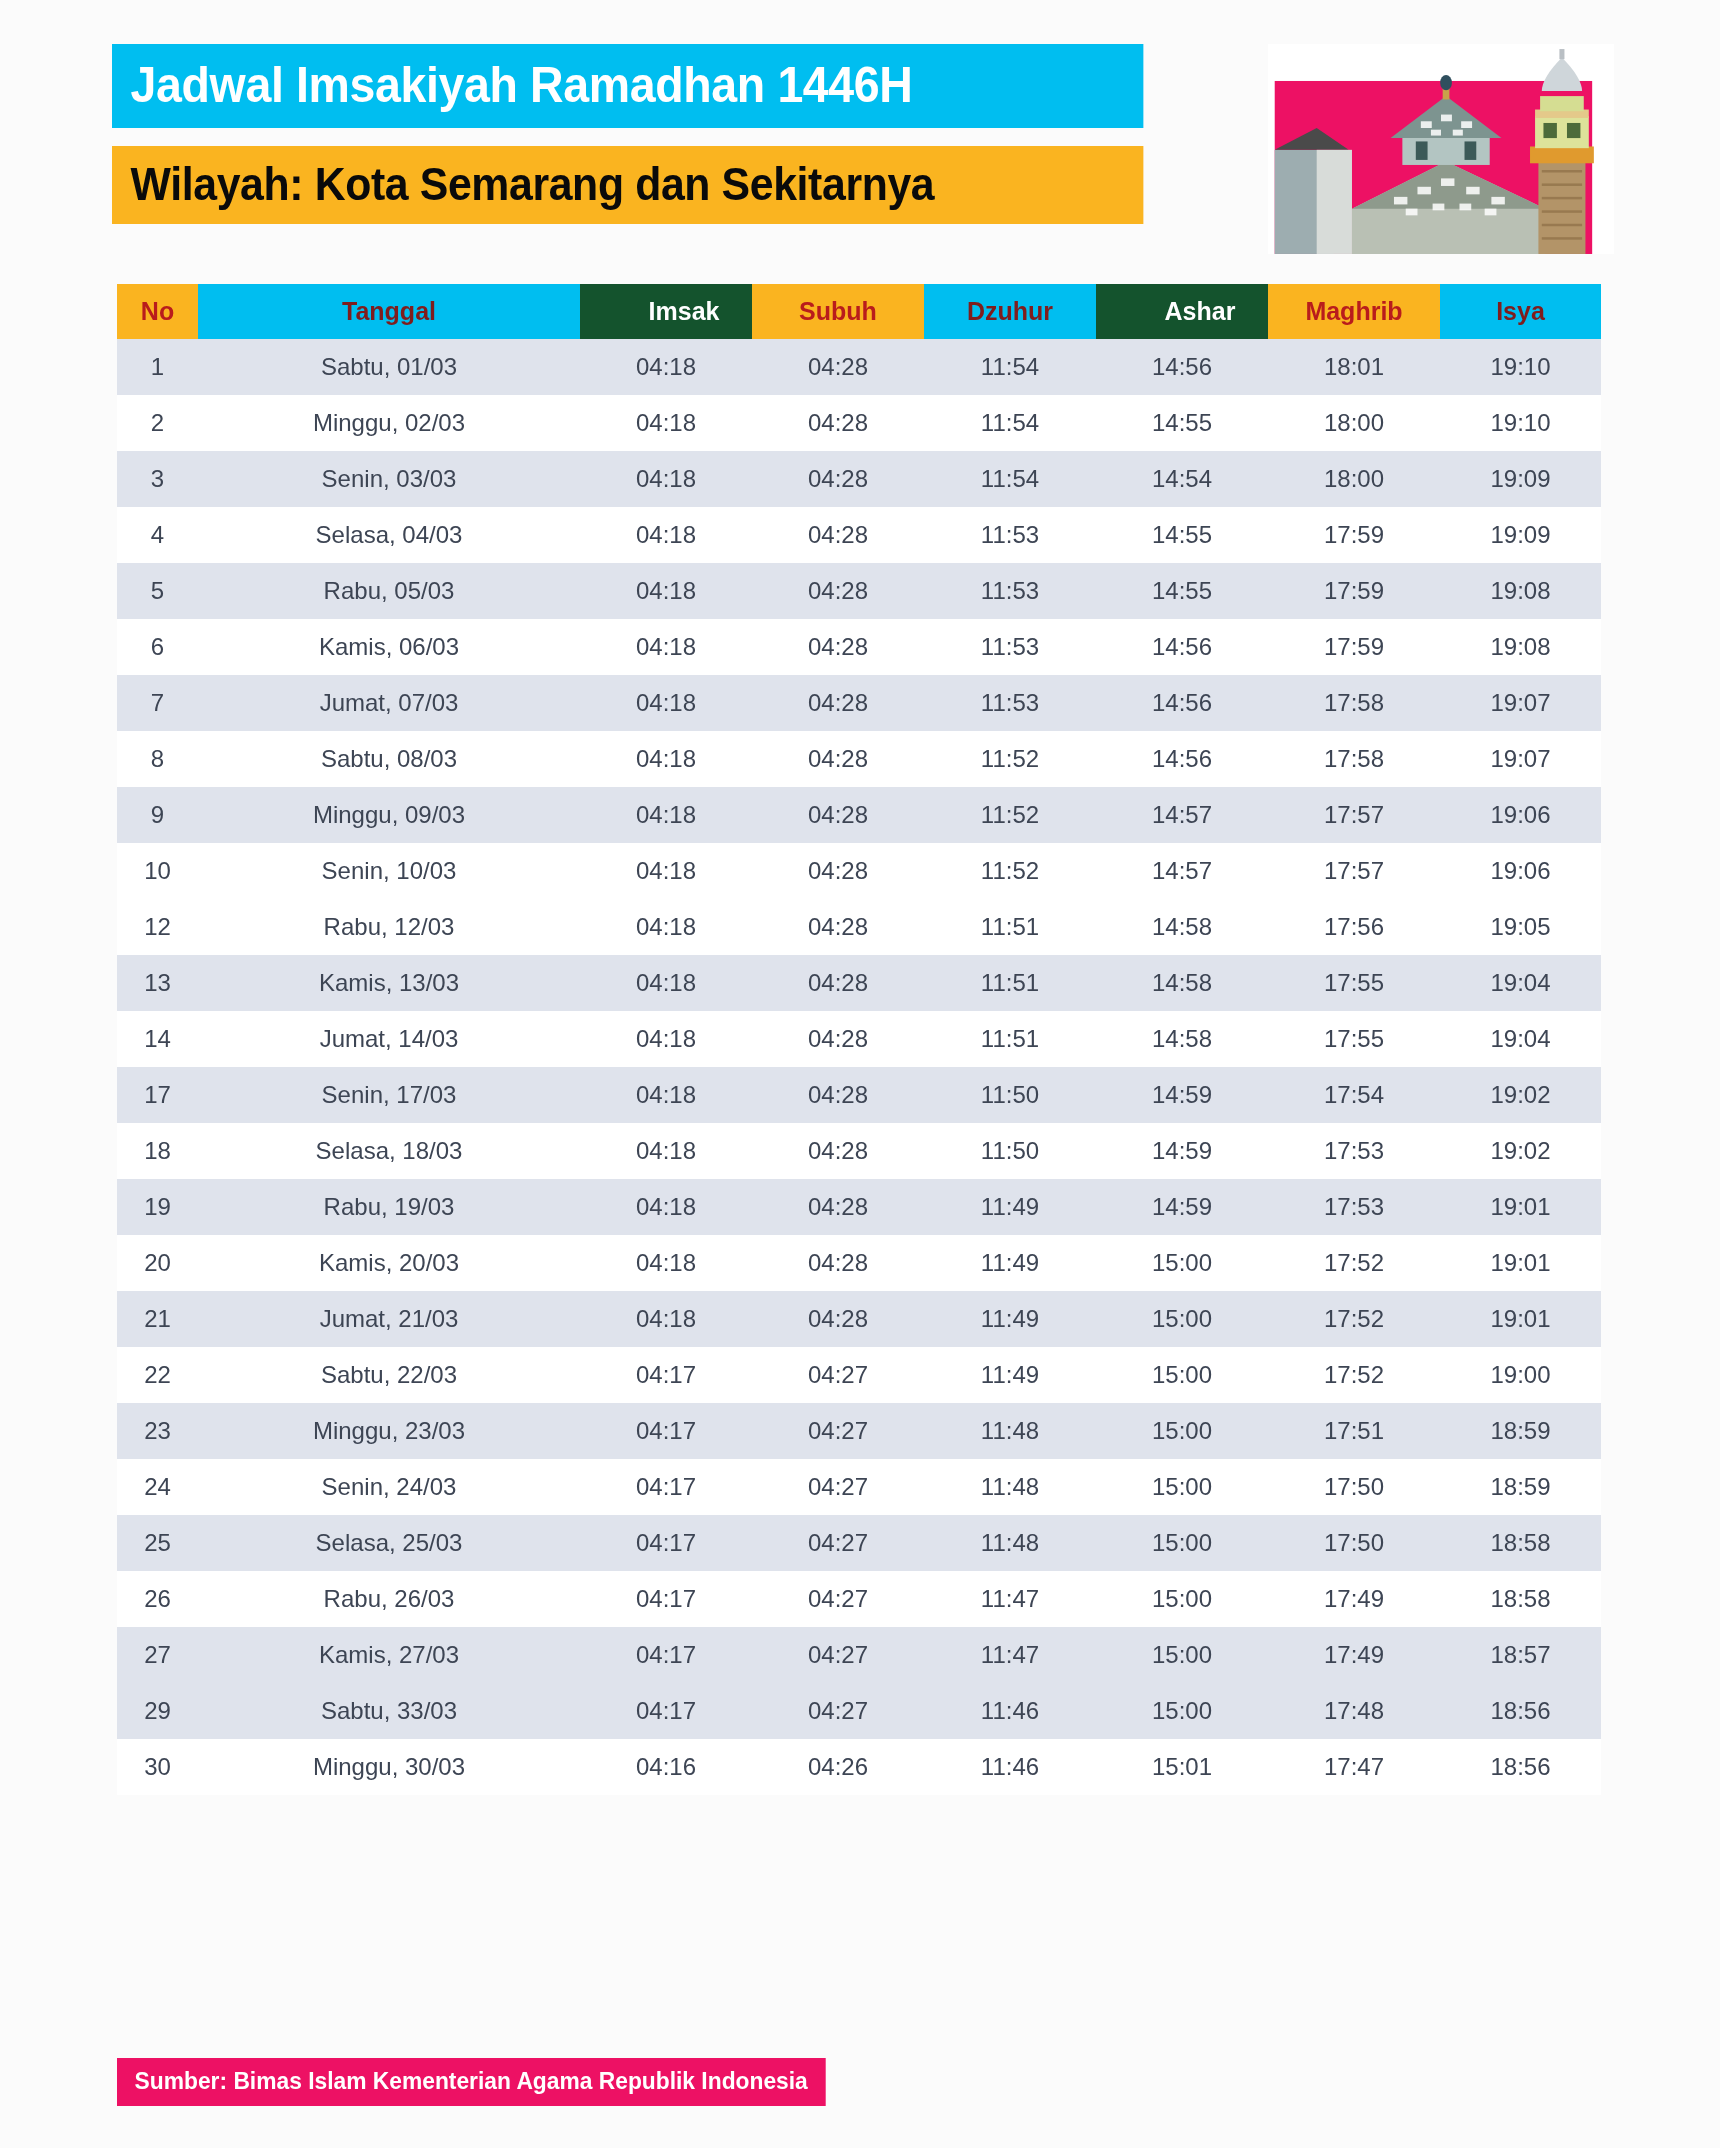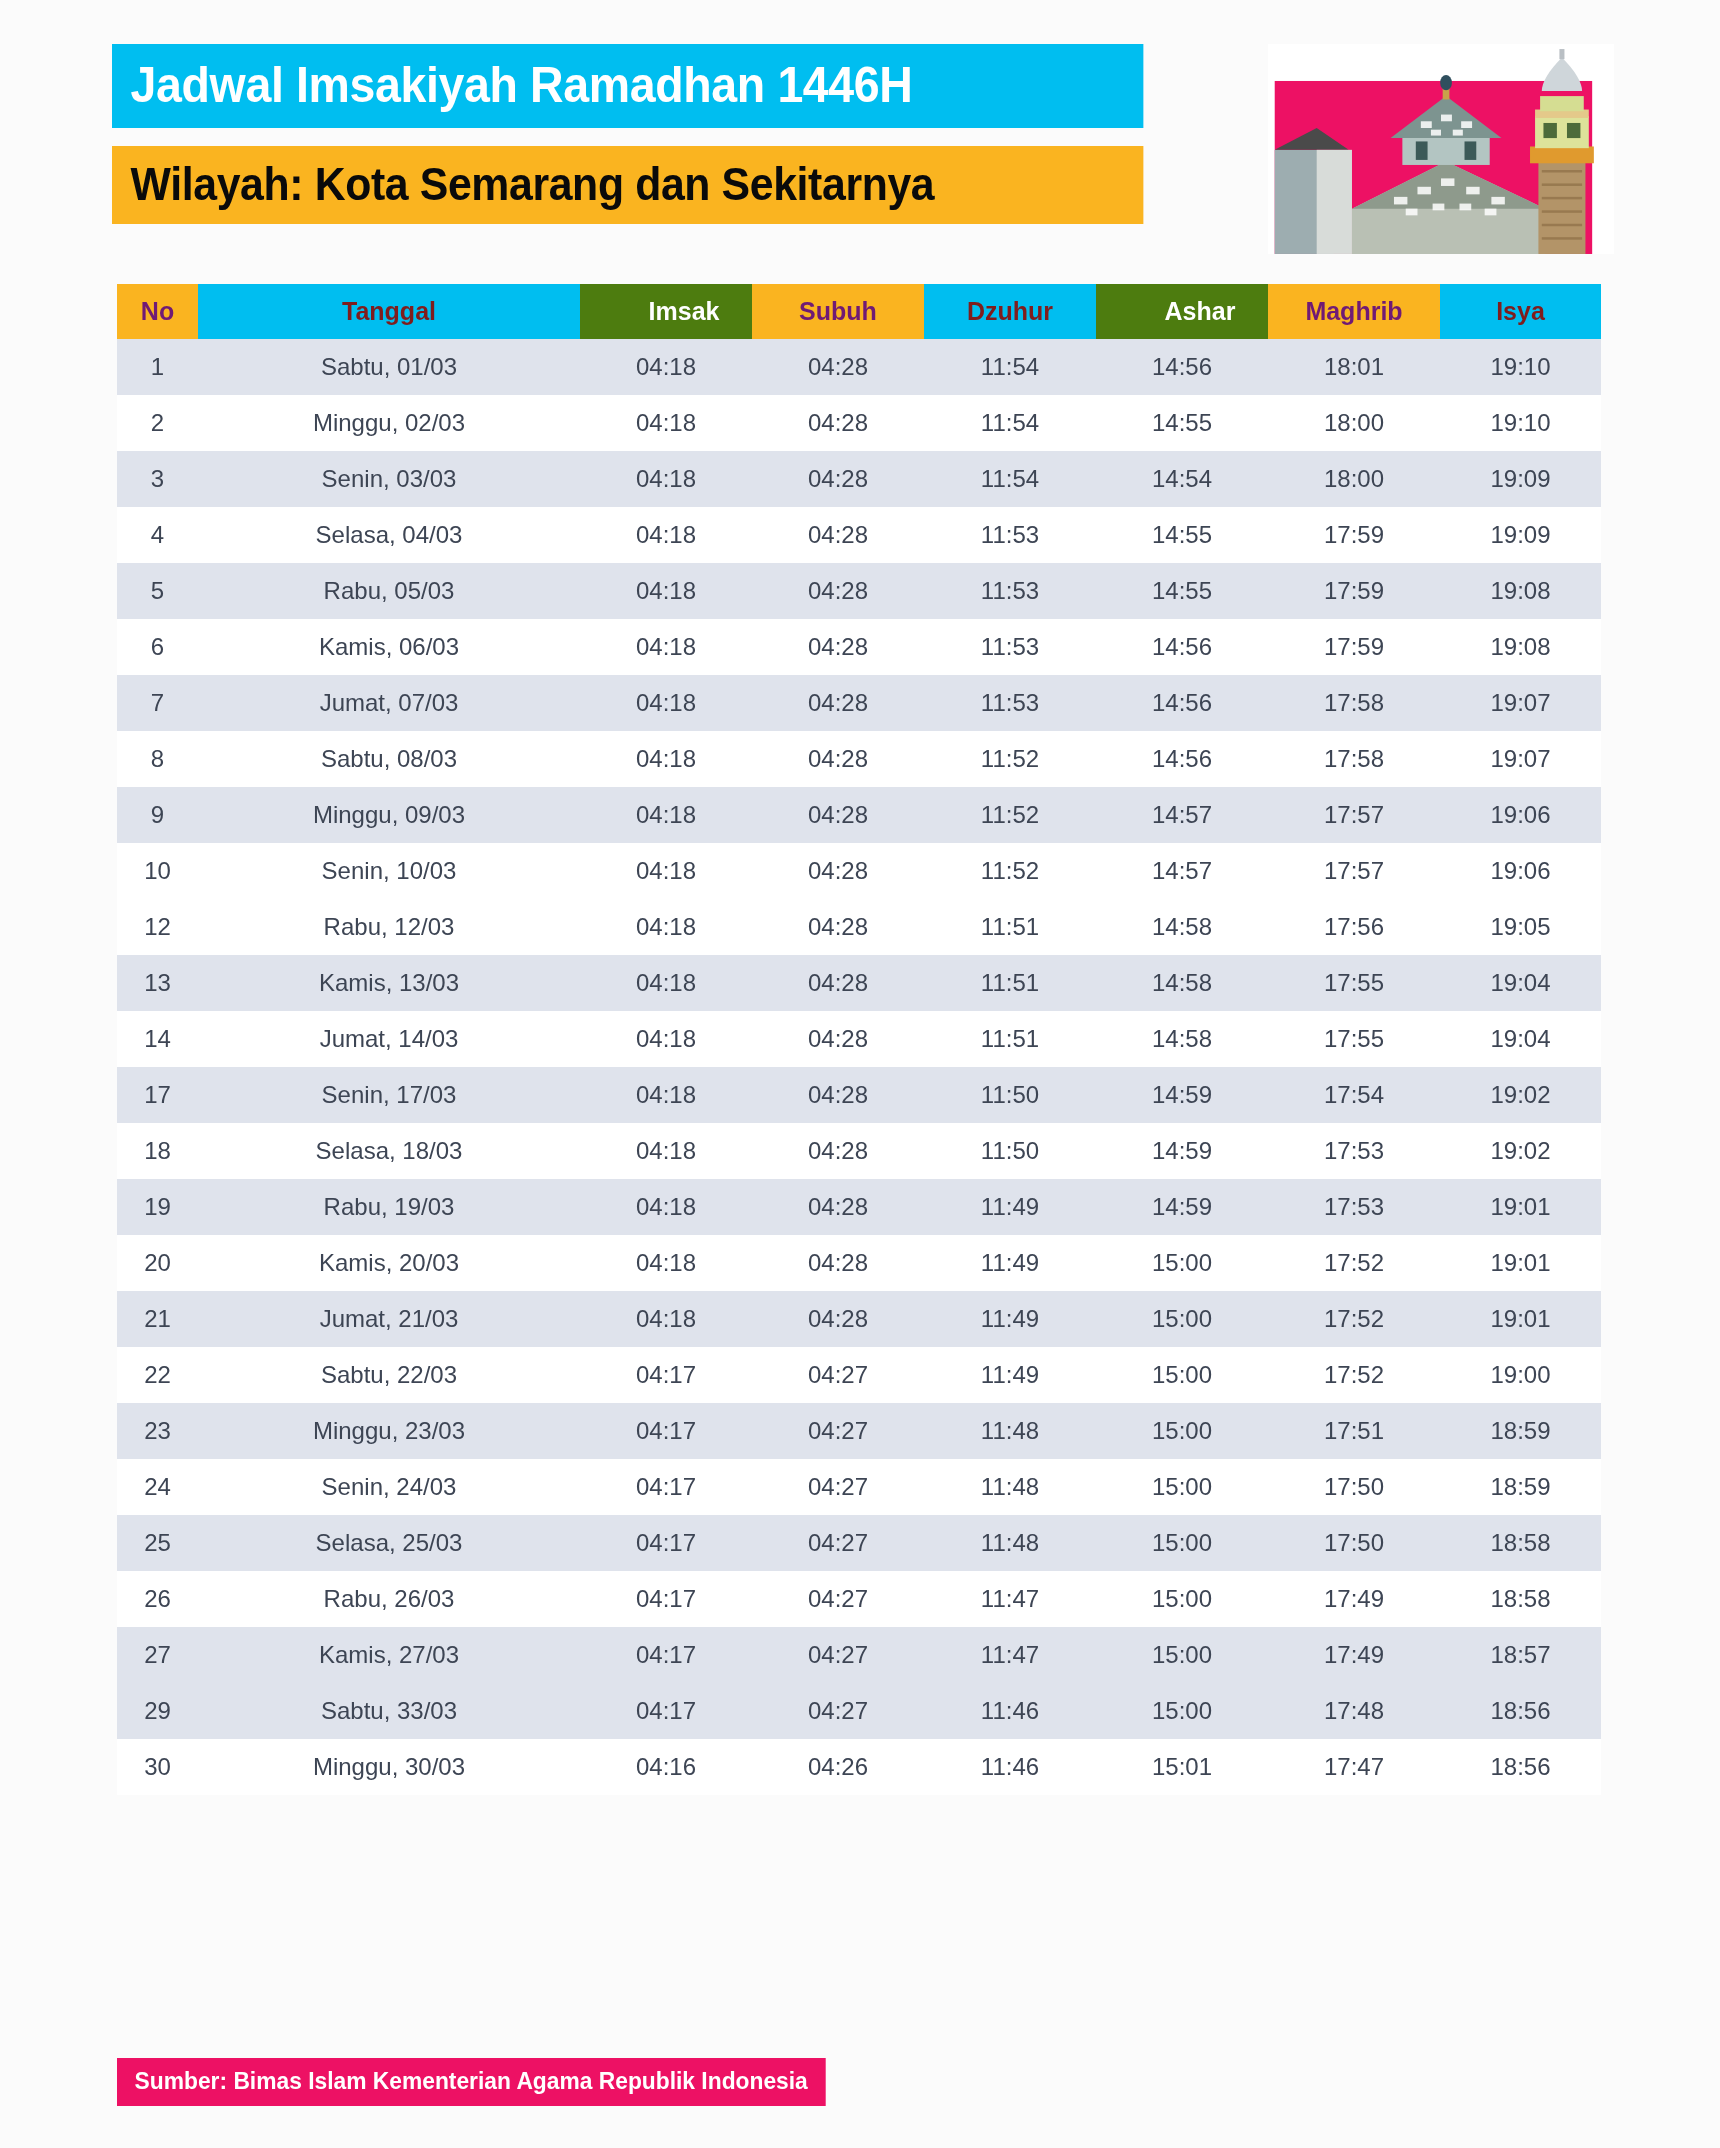--- a/index.html
+++ b/index.html
@@ -97,23 +97,23 @@
     height: 55px;
     font-size: 25px;
     font-weight: 700;
     font-stretch: condensed;
     letter-spacing: 0px;
     text-align: center;
     vertical-align: middle;
     border: 0;
   }
 
-  th.c-orange { background: #FAB420; color: #701a75; }
+  th.c-orange { background: #FAB420; color: #b91c1c; }
   th.c-cyan   { background: #00BEF0; color: #7f1d1d; }
-  th.c-pink   { background: #4d7c0f; color: #ffffff; padding-left: 36px; }
+  th.c-pink   { background: #14532d; color: #ffffff; padding-left: 36px; }
 
   table.schedule td {
     height: 56px;
     font-size: 24px;
     font-weight: 400;
     color: #3d4554;
     text-align: center;
     vertical-align: middle;
     border: 0;
     white-space: nowrap;

